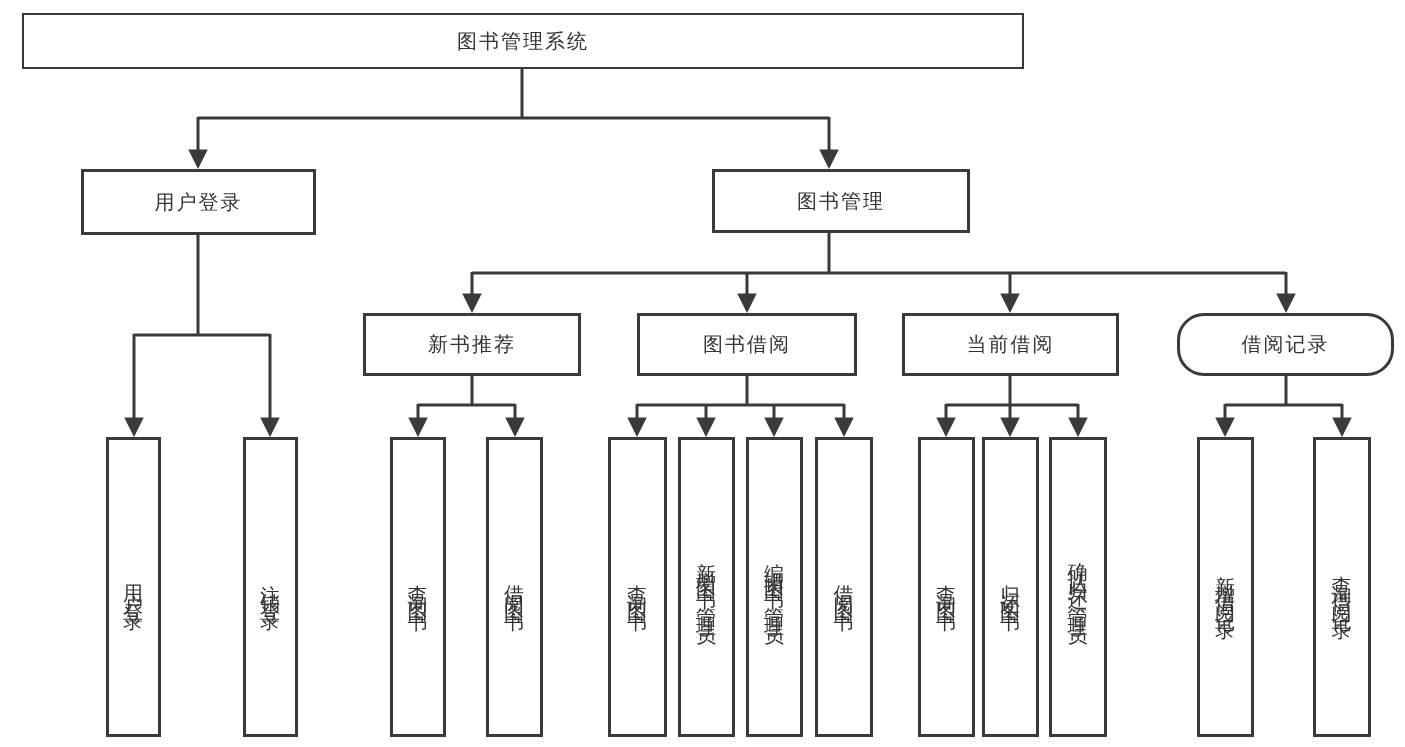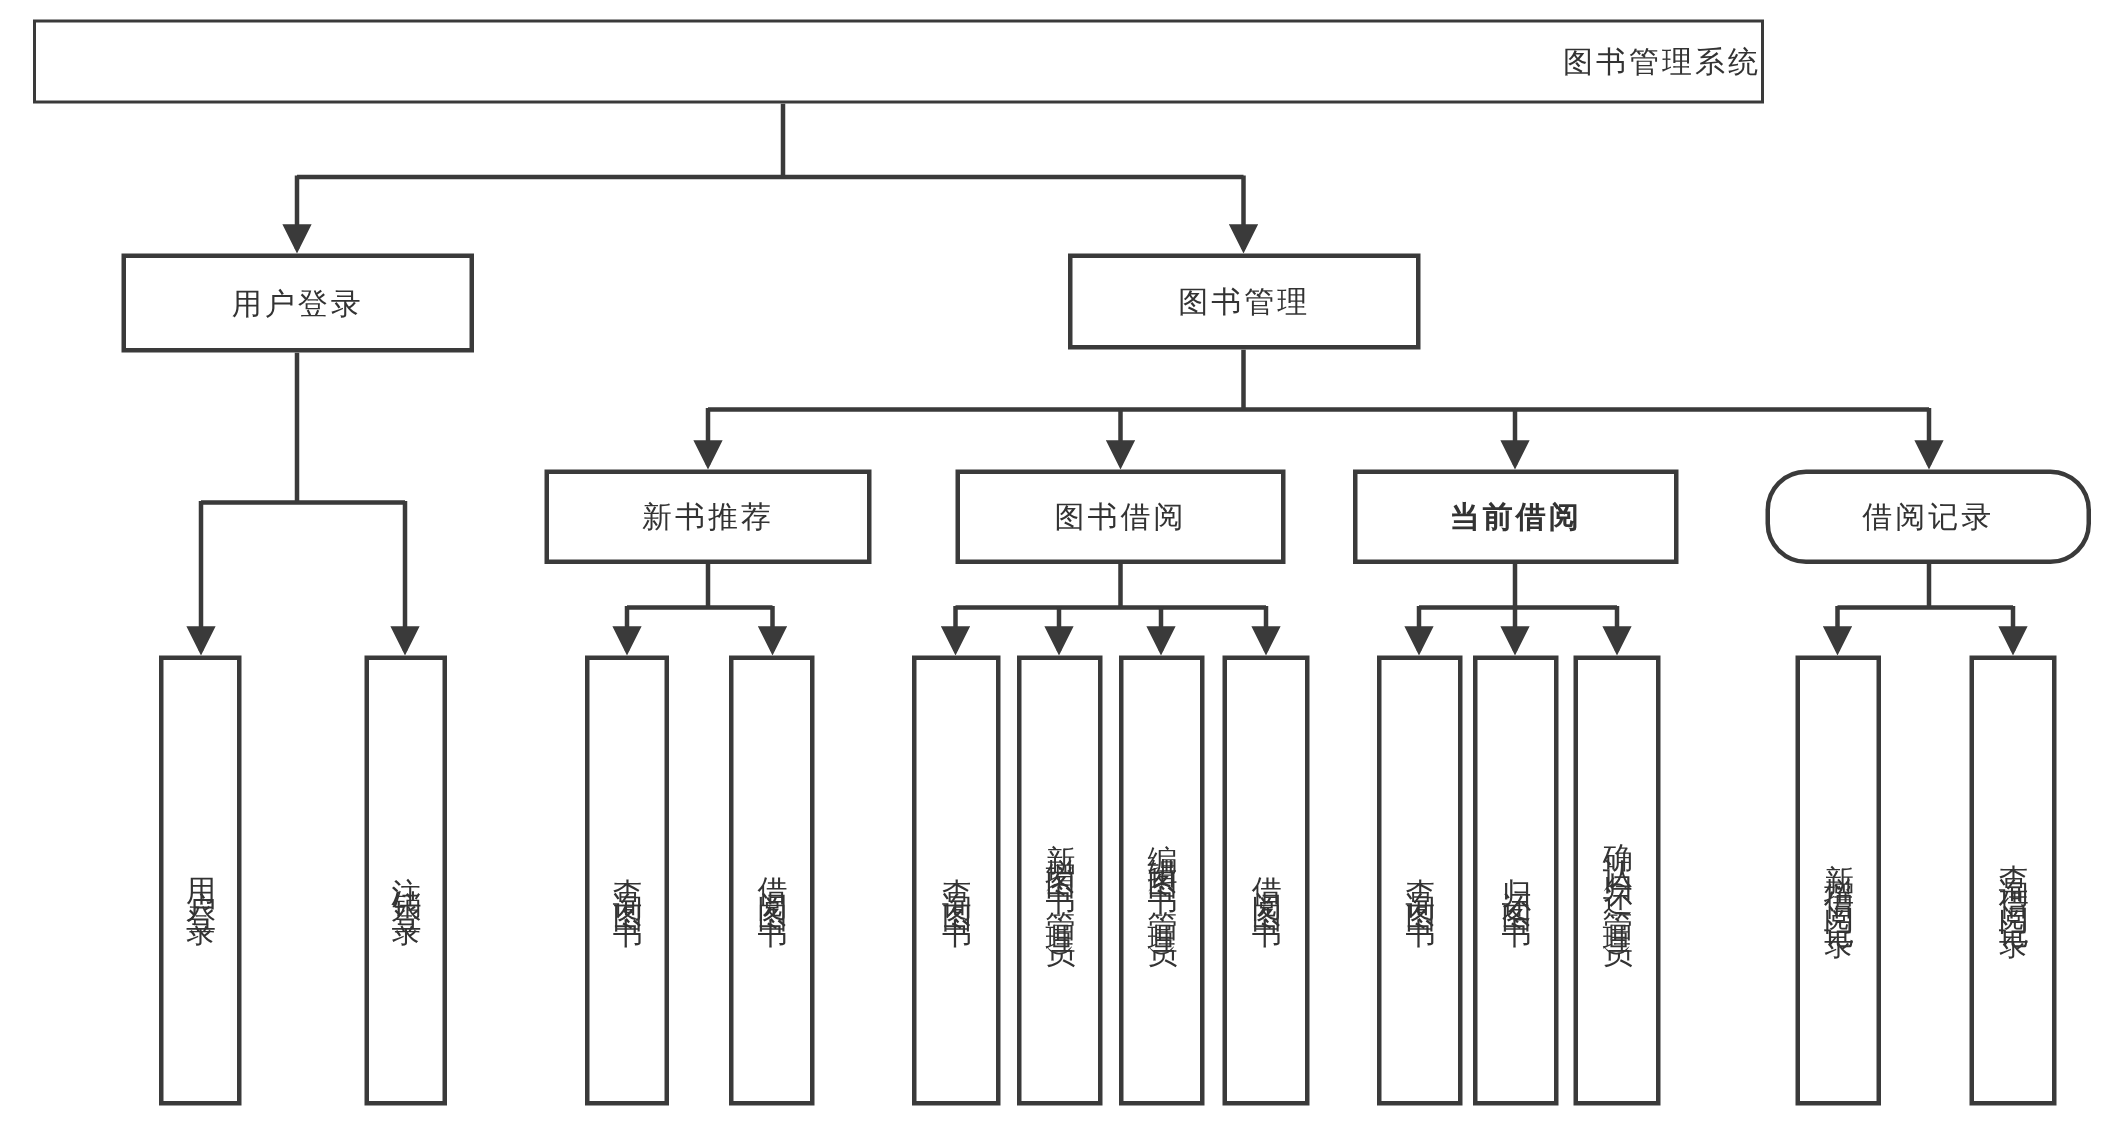--- a/index.html
+++ b/index.html
@@ -99,38 +99,38 @@
       <line x1="946" y1="404" x2="946" y2="434" marker-end="url(#arrow)"></line>
       <line x1="1010" y1="404" x2="1010" y2="434" marker-end="url(#arrow)"></line>
       <line x1="1078" y1="404" x2="1078" y2="434" marker-end="url(#arrow)"></line>
 
       <path d="M1286,376 L1286,405 M1225,405 L1342,405"></path>
       <line x1="1225" y1="404" x2="1225" y2="434" marker-end="url(#arrow)"></line>
       <line x1="1342" y1="404" x2="1342" y2="434" marker-end="url(#arrow)"></line>
     </g>
   </svg>
 
-  <div class="node root" style="left:22px; top:13px; width:1154px; height:56px;justify-content:flex-end;">
+  <div class="node root" style="left:22px; top:13px; width:1002px; height:56px;">
     <span class="hlabel">图书管理系统</span>
   </div>
 
   <div class="node" style="left:81px; top:169px; width:235px; height:66px;">
     <span class="hlabel">用户登录</span>
   </div>
-  <div class="node" style="left:712px; top:169px; width:235px; height:64px;">
+  <div class="node" style="left:712px; top:169px; width:258px; height:64px;">
     <span class="hlabel">图书管理</span>
   </div>
 
   <div class="node" style="left:363px; top:313px; width:218px; height:63px;">
     <span class="hlabel">新书推荐</span>
   </div>
   <div class="node" style="left:637px; top:313px; width:220px; height:63px;">
     <span class="hlabel">图书借阅</span>
   </div>
-  <div class="node" style="left:902px; top:313px; width:217px; height:63px;font-weight:bold;">
+  <div class="node" style="left:902px; top:313px; width:217px; height:63px;">
     <span class="hlabel">当前借阅</span>
   </div>
   <div class="node" style="left:1177px; top:313px; width:217px; height:63px;border-radius:27px;">
     <span class="hlabel">借阅记录</span>
   </div>
 
   <div class="node" style="left:106px; top:437px; width:55px; height:300px;">
     <span class="vlabel">用户登录</span>
   </div>
   <div class="node" style="left:243px; top:437px; width:55px; height:300px;">

